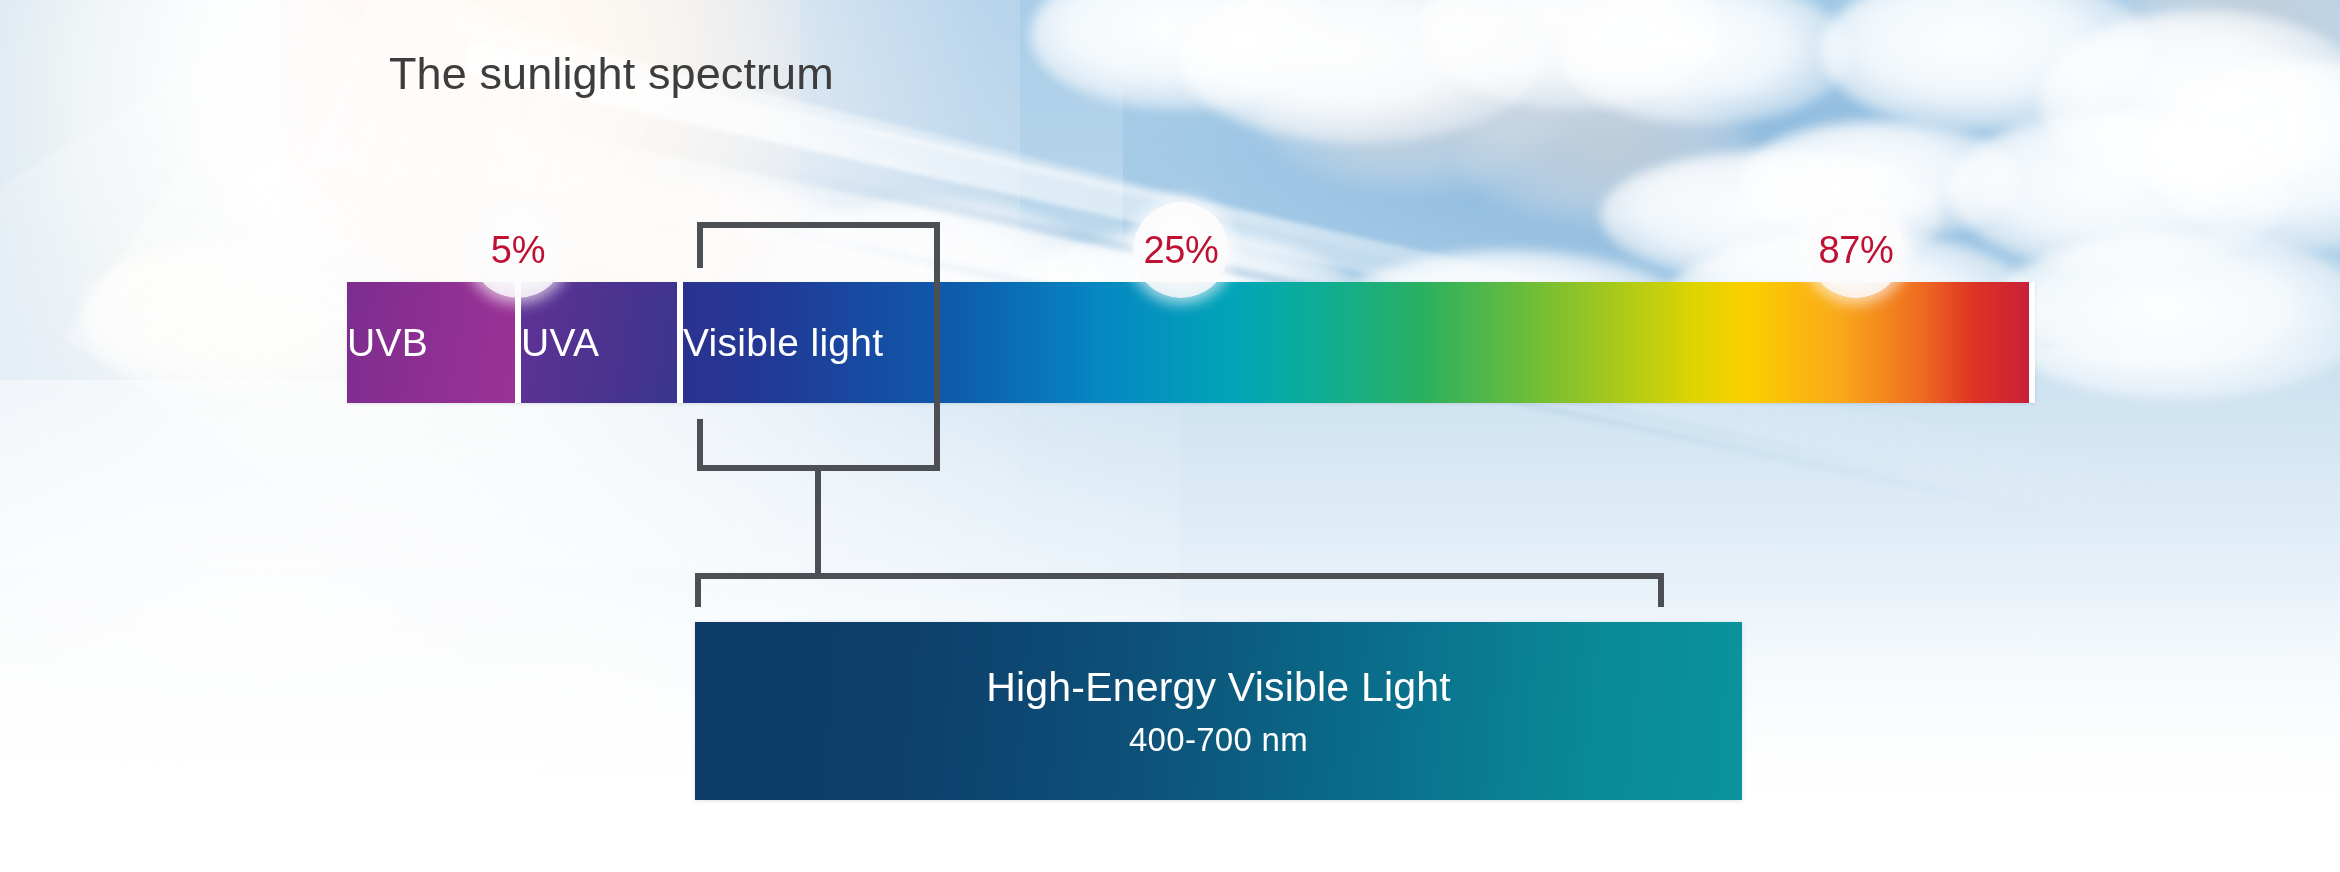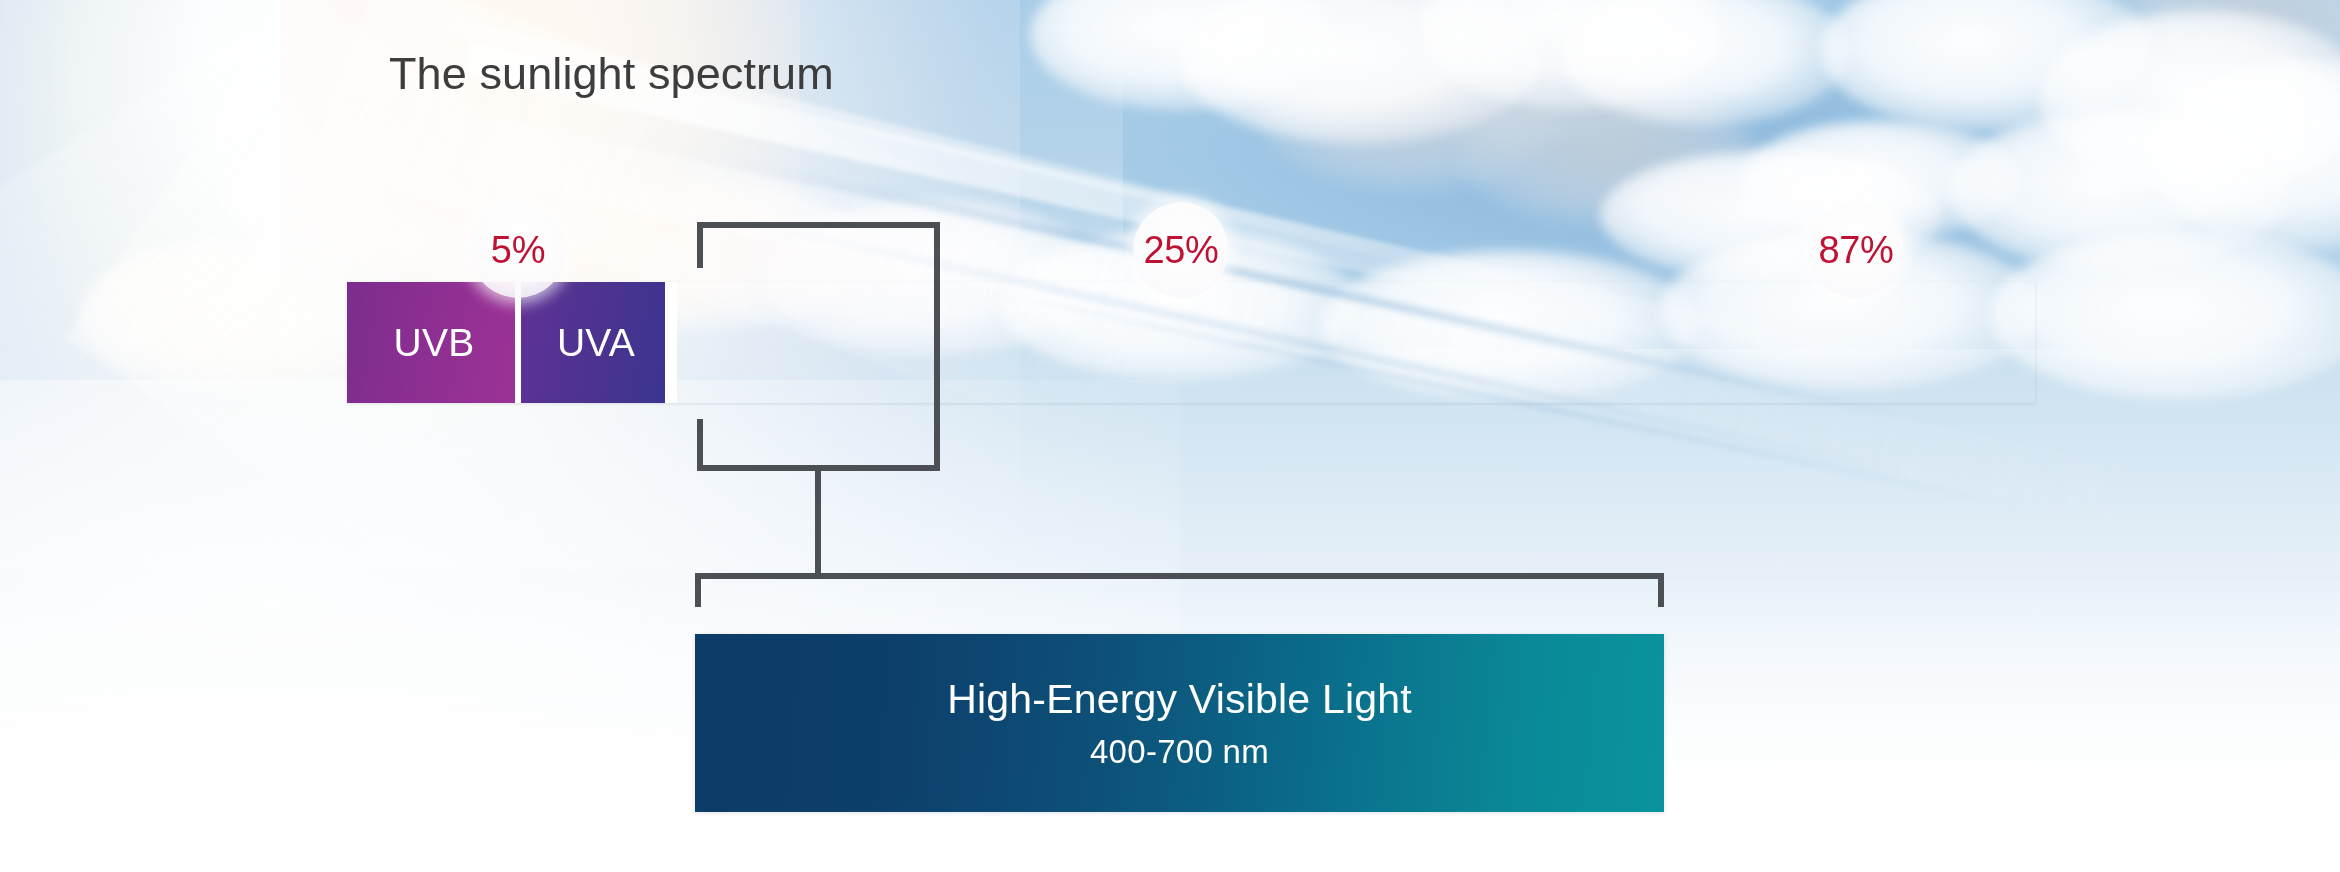--- a/index.html
+++ b/index.html
@@ -186,38 +186,36 @@
     left:347px; top:282px;
     width:1688px; height:121px;
     display:flex;
     box-shadow:0 1px 3px rgba(90,110,130,0.18);
   }
   .seg {
     position:relative;
     height:100%;
     display:flex;
     align-items:center;
-    justify-content:center;
-    padding-left:6px;
   }
   .seg-label {
     color:#ffffff;
     font-size:39px;
     letter-spacing:0.3px;
     white-space:nowrap;
     position:relative;
     z-index:2;
   }
   .seg-uvb {
     width:168px;
     background:linear-gradient(100deg,#7b2d8e 0%,#8c2f92 45%,#9c3296 100%);
   }
   .divider { width:6px; height:100%; background:#ffffff; }
   .seg-uva {
-    width:144px;
+    width:156px;
     background:linear-gradient(100deg,#5f3296 0%,#4b338f 55%,#3a3590 100%);
   }
   .seg-visible {
     flex:1;
     background:linear-gradient(90deg,
       #2b3290 0%,
       #213a97 7%,
       #0e5bac 20%,
       #0587c2 31%,
       #01a5b8 41%,
@@ -275,33 +273,32 @@
 
   
   #lb-top    { left:695px;  top:573px; width:969px; height:6px; }
   #lb-left   { left:695px;  top:573px; width:6px;   height:34px; }
   #lb-right  { left:1658px; top:573px; width:6px;   height:34px; }
 
   
   #hev-box {
     position:absolute;
     left:695px; top:622px;
-    width:969px; height:178px;
+    width:1047px; height:178px;
     background:linear-gradient(95deg,
       #0c3c67 0%,
       #0d3f6b 20%,
       #0d5078 42%,
       #0a6f8c 66%,
       #0a8997 85%,
       #0a949d 100%);
     display:flex; flex-direction:column;
     align-items:center; justify-content:center;
     z-index:3;
     box-shadow:0 1px 4px rgba(70,95,120,0.18);
-    margin-top:12px;
   }
   #hev-title {
     color:#ffffff;
     font-size:41px;
     letter-spacing:0.2px;
     white-space:nowrap;
   }
   #hev-range {
     color:#ffffff;
     font-size:33px;
@@ -366,20 +363,23 @@
 
   <div id="spectrum">
     <div class="seg seg-uvb">
       <span class="seg-label">UVB</span>
     </div>
     <div class="divider"></div>
     <div class="seg seg-uva">
       <span class="seg-label">UVA</span>
     </div>
     <div class="divider"></div>
+    <div class="seg seg-visible">
+      <span class="seg-label">Visible light</span>
+    </div>
     <div class="divider"></div>
   </div>
 
   <div class="badge" id="badge-uv">
     <span class="badge-text">5%</span>
   </div>
   <div class="badge" id="badge-visible">
     <span class="badge-text">25%</span>
   </div>
   <div class="badge" id="badge-infrared">

